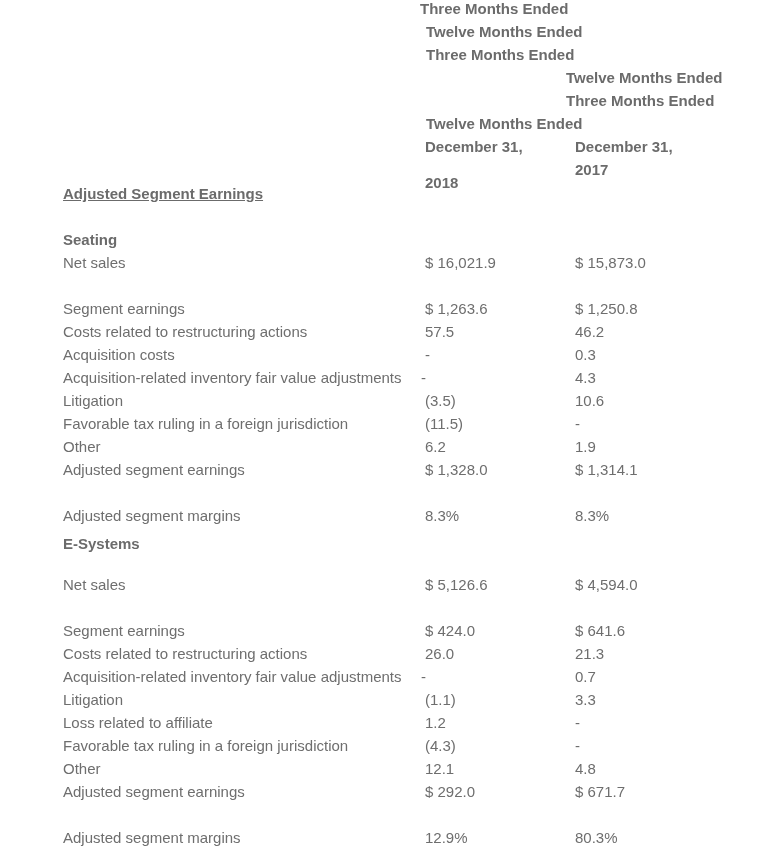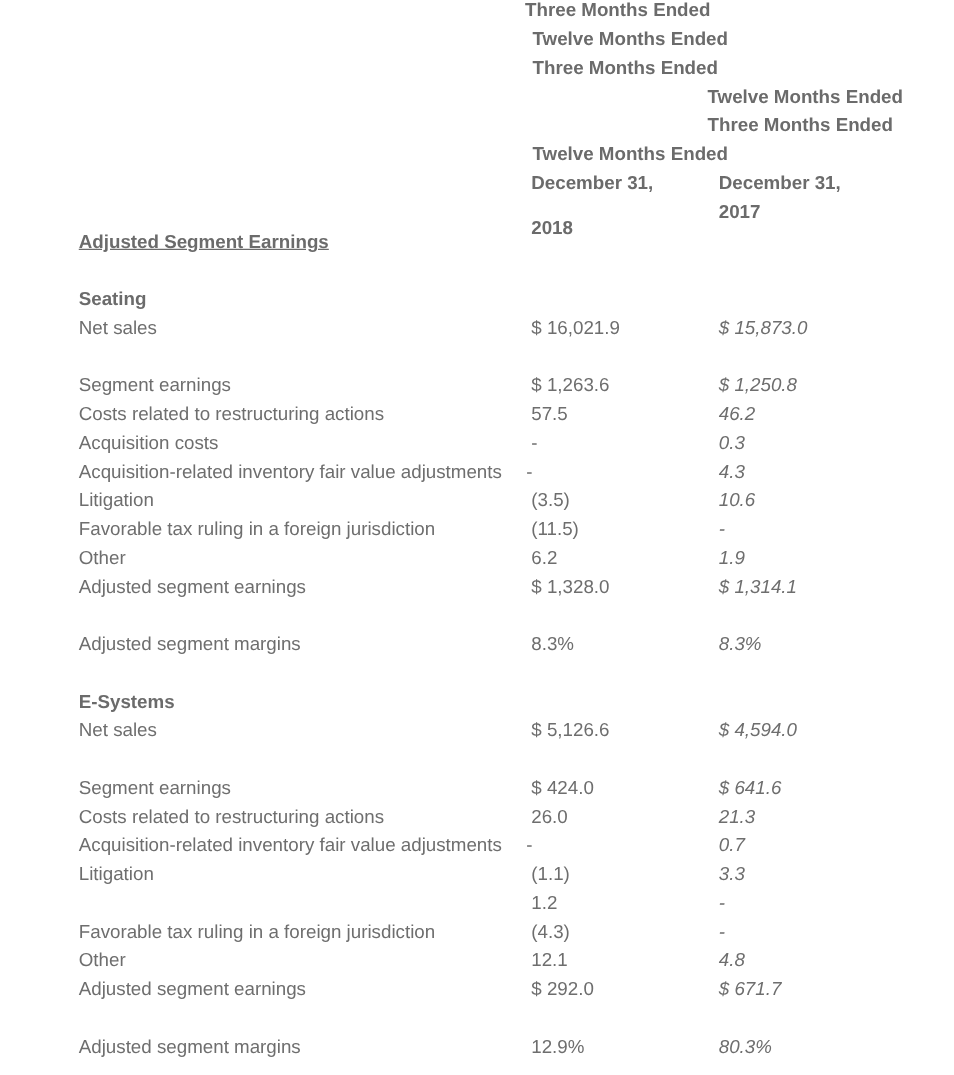--- a/index.html
+++ b/index.html
@@ -13,21 +13,21 @@
       position: absolute; font-weight: bold; color: #6b6b6b; font-size: 15px;
       line-height: 23px; white-space: nowrap;
     }
     .title {
       position: absolute; left: 63px; top: 182px; font-weight: bold;
       text-decoration: underline; color: #6b6b6b; line-height: 23px;
     }
     .row { position: absolute; left: 0; width: 675px; height: 23px; line-height: 23px; }
     .row .lbl { position: absolute; left: 63px; white-space: nowrap; }
     .row .v1 { position: absolute; left: 425px; white-space: nowrap; text-align: center; }
-    .row .v2 { position: absolute; left: 575px; white-space: nowrap; font-style: italic; }
+    .row .v2 { position: absolute; left: 575px; white-space: nowrap; }
     .section { font-weight: bold; color: #6b6b6b; }
   </style>
 </head>
 <body>
 
 <div>
   <div class="hdr" style="left:420px;top:-3px">Three Months Ended</div>
   <div class="hdr" style="left:426px;top:20px">Twelve Months Ended</div>
   <div class="hdr" style="left:426px;top:43px">Three Months Ended</div>
   <div class="hdr" style="left:566px;top:66px">Twelve Months Ended</div>
@@ -91,21 +91,21 @@
     <span class="v2">$ 1,314.1</span>
   </div>
   <div class="row" style="top:504px">
     <span class="lbl">Adjusted segment margins</span>
     <span class="v1">8.3%</span>
     <span class="v2">8.3%</span>
   </div>
 </div>
 
 <div>
-  <div class="row section" style="top:550px">
+  <div class="row section" style="top:532px">
     <span class="lbl">E-Systems</span>
   </div>
   <div class="row" style="top:573px">
     <span class="lbl">Net sales</span>
     <span class="v1">$ 5,126.6</span>
     <span class="v2">$ 4,594.0</span>
   </div>
   <div class="row" style="top:619px">
     <span class="lbl">Segment earnings</span>
     <span class="v1">$ 424.0</span>
@@ -120,20 +120,21 @@
     <span class="lbl">Acquisition-related inventory fair value adjustments</span>
     <span class="v1" style="left:421px">-</span>
     <span class="v2">0.7</span>
   </div>
   <div class="row" style="top:688px">
     <span class="lbl">Litigation</span>
     <span class="v1">(1.1)</span>
     <span class="v2">3.3</span>
   </div>
   <div class="row" style="top:711px">
+    <span class="lbl">Loss related to affiliate</span>
     <span class="v1">1.2</span>
     <span class="v2">-</span>
   </div>
   <div class="row" style="top:734px">
     <span class="lbl">Favorable tax ruling in a foreign jurisdiction</span>
     <span class="v1">(4.3)</span>
     <span class="v2">-</span>
   </div>
   <div class="row" style="top:757px">
     <span class="lbl">Other</span>

